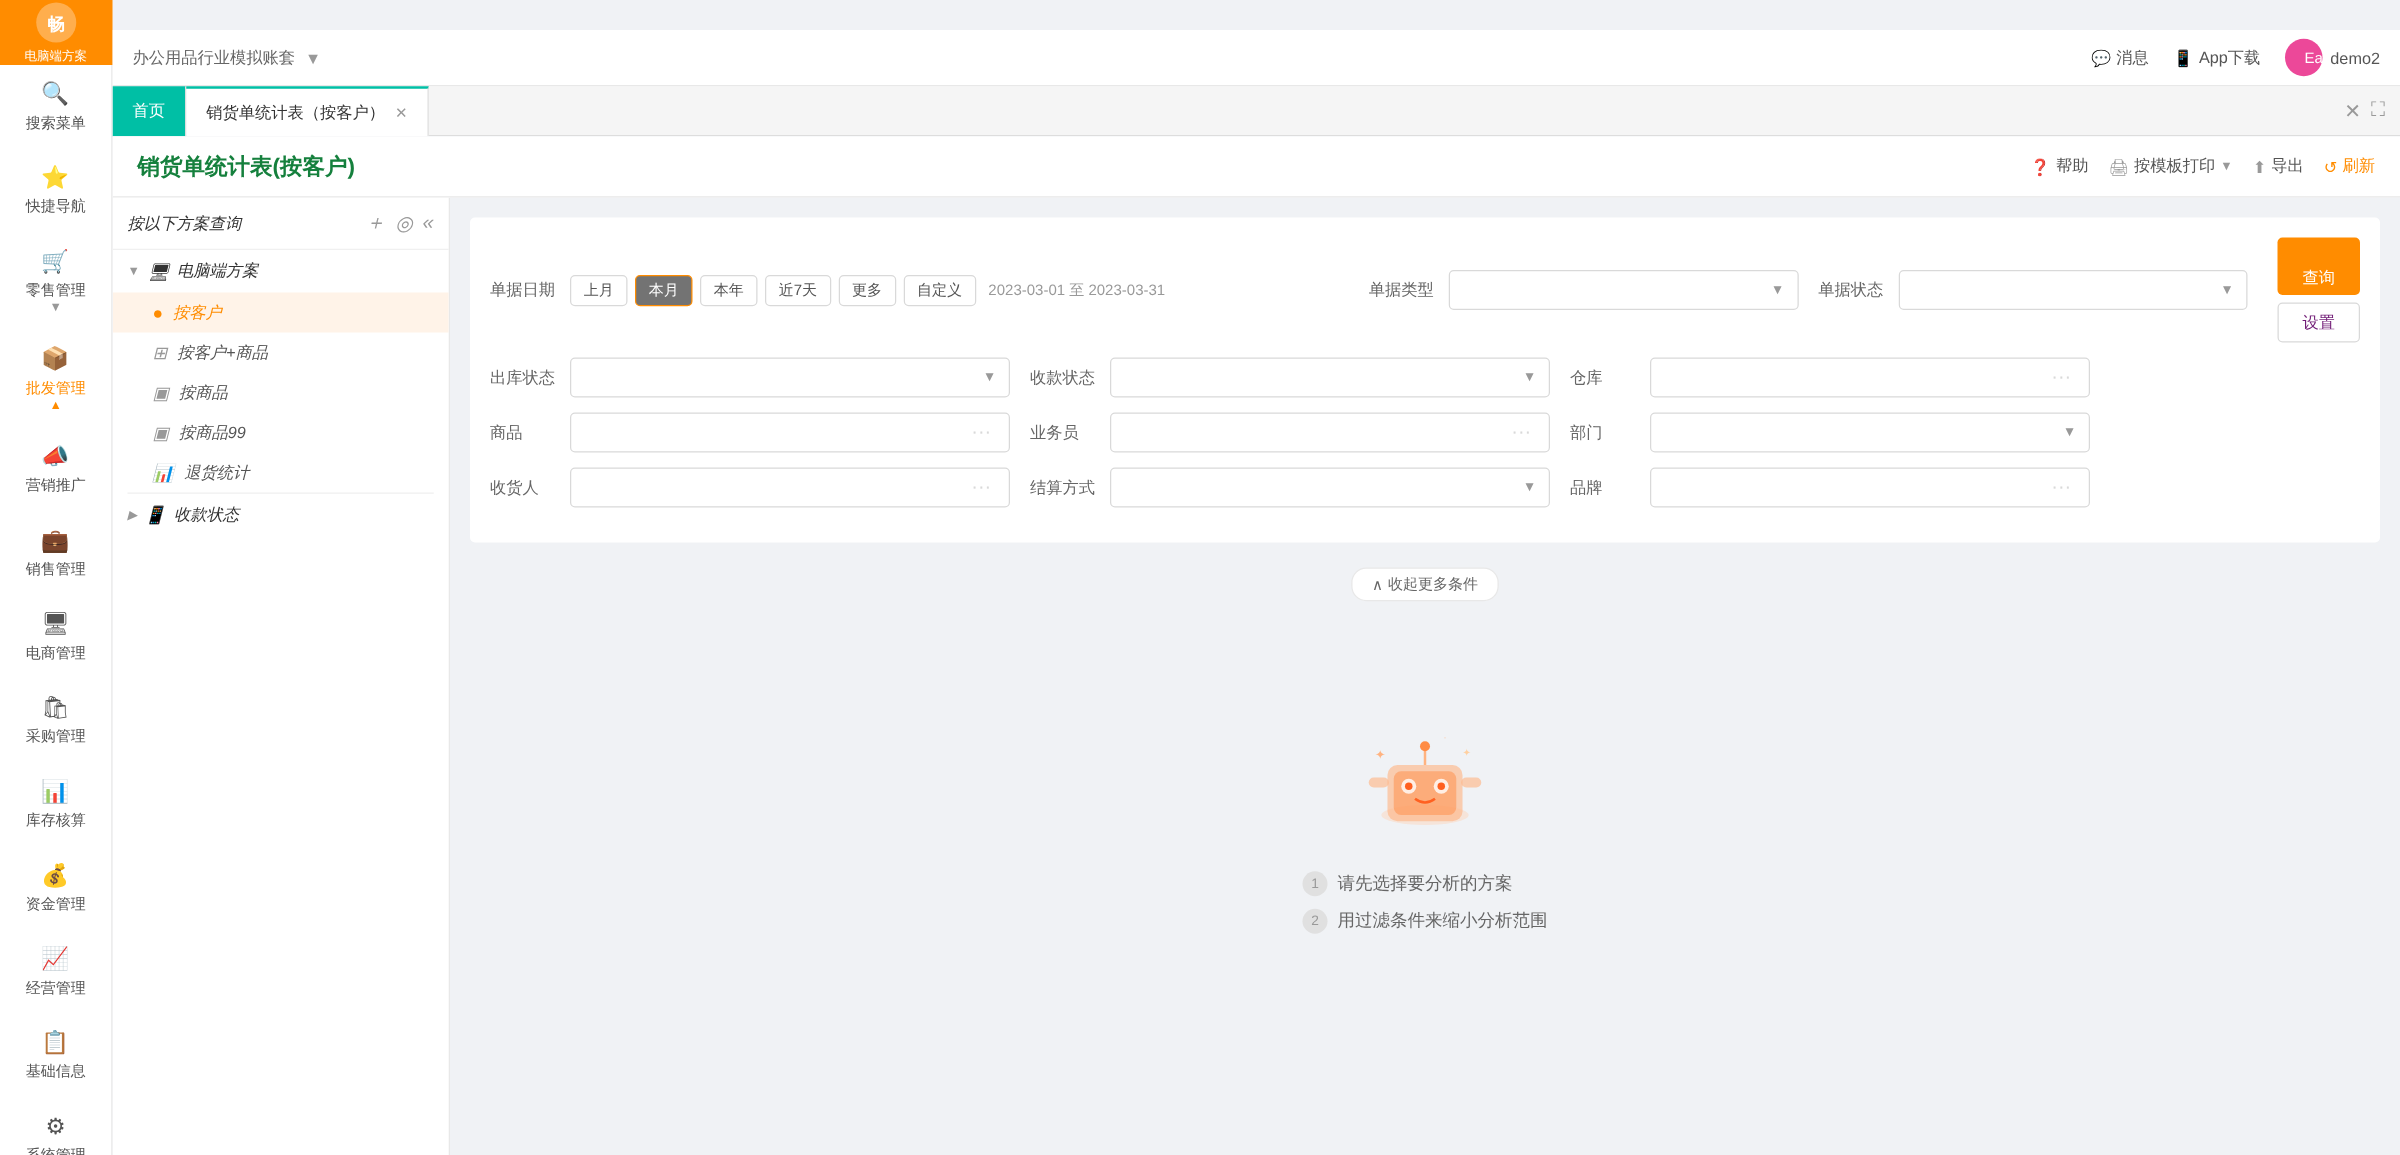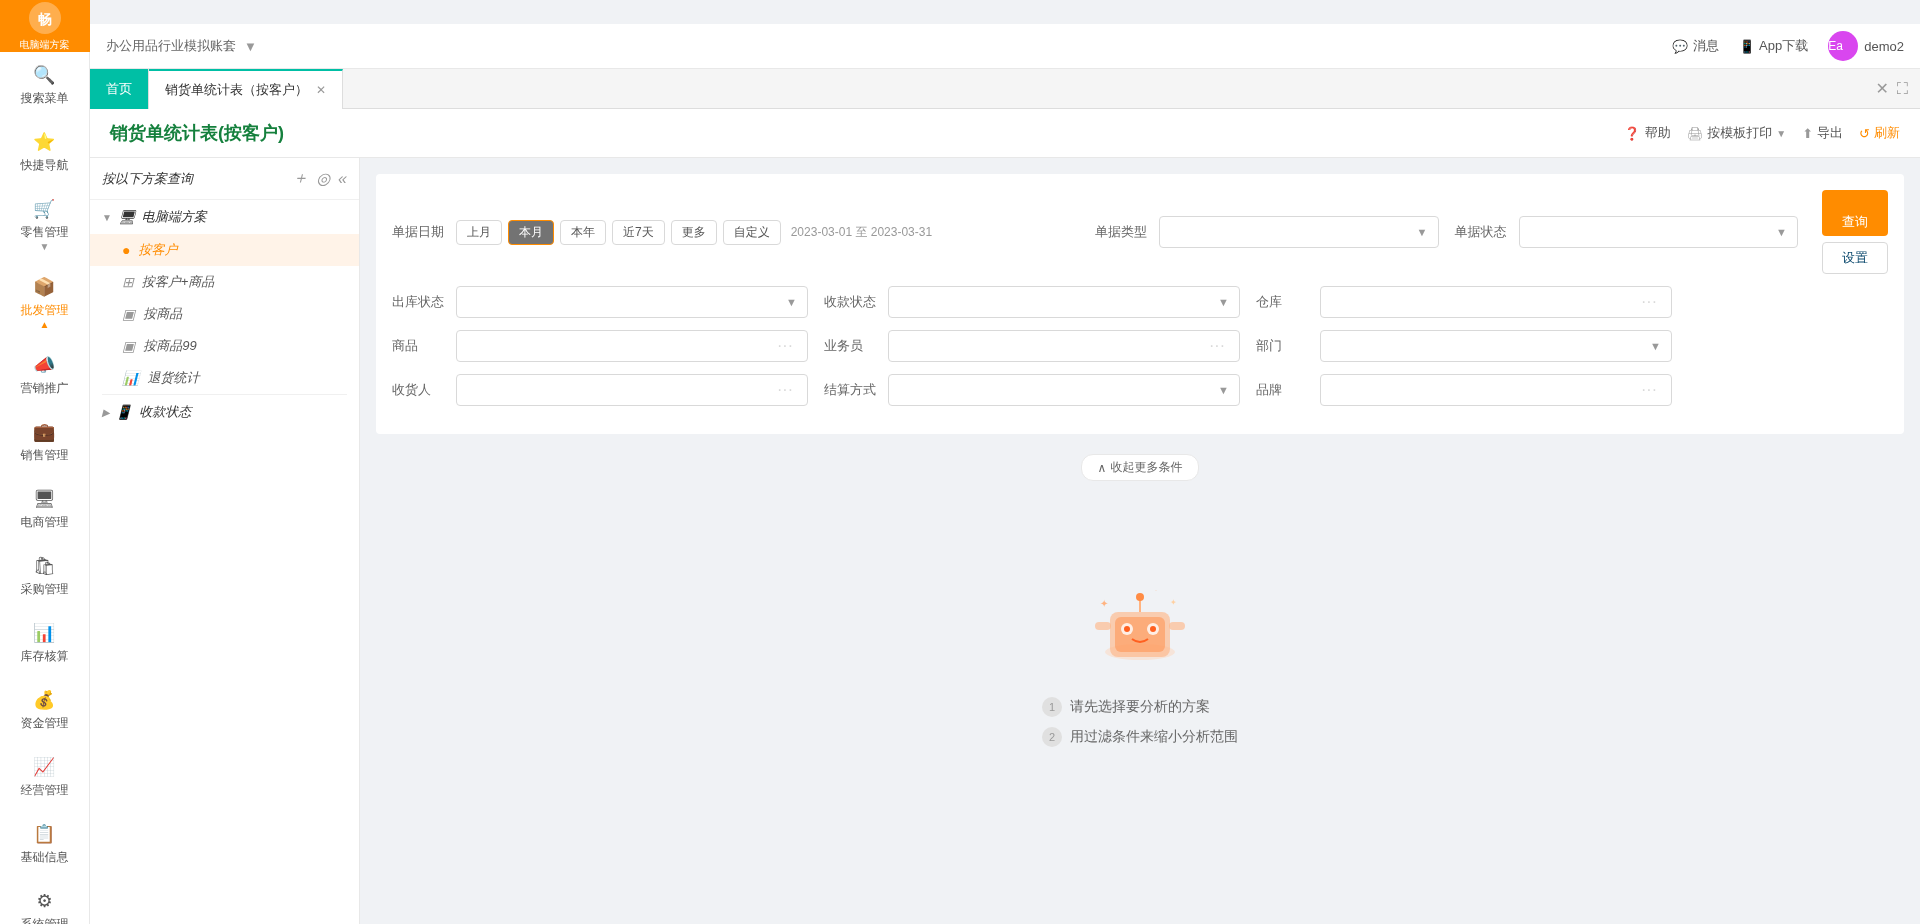--- a/index.html
+++ b/index.html
@@ -17,21 +17,21 @@
     
     .main-wrapper { flex: 1; display: flex; flex-direction: column; height: 924px; overflow: hidden; margin-top: 24px; }
 
     
     .top-header { height: 45px; background: #fff; display: flex; align-items: center; justify-content: space-between; padding: 0 16px; border-bottom: 1px solid #e8e8e8; flex-shrink: 0; }
     .header-left { display: flex; align-items: center; gap: 8px; }
     .breadcrumb-text { color: #666; font-size: 13px; }
     .breadcrumb-arrow { color: #999; }
     .header-right { display: flex; align-items: center; gap: 20px; }
     .header-action { display: flex; align-items: center; gap: 4px; cursor: pointer; color: #555; font-size: 13px; }
-    .user-avatar { width: 30px; height: 30px; border-radius: 50%; background: #d946ef; display: flex; align-items: center; justify-content: flex-start; color: #fff; font-size: 12px; }
+    .user-avatar { width: 30px; height: 30px; border-radius: 50%; background: #ec4899; display: flex; align-items: center; justify-content: flex-end; color: #fff; font-size: 12px; }
 
     
     .tab-bar { height: 40px; background: #f5f5f5; display: flex; align-items: center; padding: 0 0; border-bottom: 1px solid #ddd; flex-shrink: 0; }
     .tab-item { height: 40px; padding: 0 16px; display: flex; align-items: center; gap: 8px; cursor: pointer; font-size: 13px; color: #555; border-right: 1px solid #ddd; background: #f5f5f5; }
     .tab-item.active { background: #fff; color: #333; border-bottom: none; border-top: 2px solid #00bfa5; }
     .tab-item.home { background: #00bfa5; color: #fff; border-top: none; }
     .tab-close { font-size: 12px; cursor: pointer; color: #999; }
 
     
     .page-content { flex: 1; overflow: hidden; display: flex; flex-direction: column; background: #f0f2f5; }
@@ -73,21 +73,21 @@
     .filter-select-arrow { color: #999; font-size: 11px; }
     .filter-ellipsis { color: #d9d9d9; cursor: pointer; padding: 0 4px; font-size: 16px; }
 
     
     .date-period { display: flex; align-items: center; gap: 6px; }
     .period-btn { padding: 3px 10px; border-radius: 4px; border: 1px solid #d9d9d9; font-size: 12px; cursor: pointer; background: #fff; color: #555; }
     .period-btn.active { background: #737373; color: #fff; border-color: #ff8c00; }
     .date-range-text { font-size: 12px; color: #999; margin-left: 4px; }
 
     .action-btn-query { background: #ff8c00; color: #fff; border: none; border-radius: 4px; padding: 23px 20px; font-size: 13px; cursor: pointer; height: 32px; }
-    .action-btn-settings { background: #fff; color: #0c4a6e; border: 1px solid #d9d9d9; border-radius: 4px; padding: 6px 16px; font-size: 13px; cursor: pointer; height: 32px; }
+    .action-btn-settings { background: #fff; color: #701a75; border: 1px solid #d9d9d9; border-radius: 4px; padding: 6px 16px; font-size: 13px; cursor: pointer; height: 32px; }
 
     .query-btn-group { display: flex; flex-direction: column; gap: 6px; margin-left: 8px; }
 
     
     .collapse-bar { display: flex; align-items: center; justify-content: center; padding: 8px 0; margin-bottom: 8px; }
     .collapse-btn { display: flex; align-items: center; gap: 4px; cursor: pointer; color: #666; font-size: 12px; padding: 4px 16px; border: 1px solid #e8e8e8; border-radius: 12px; background: #fff; }
 
     
     .empty-state { display: flex; flex-direction: column; align-items: center; justify-content: center; padding: 60px 0; }
     .empty-illustration { width: 120px; height: 120px; margin-bottom: 20px; }

